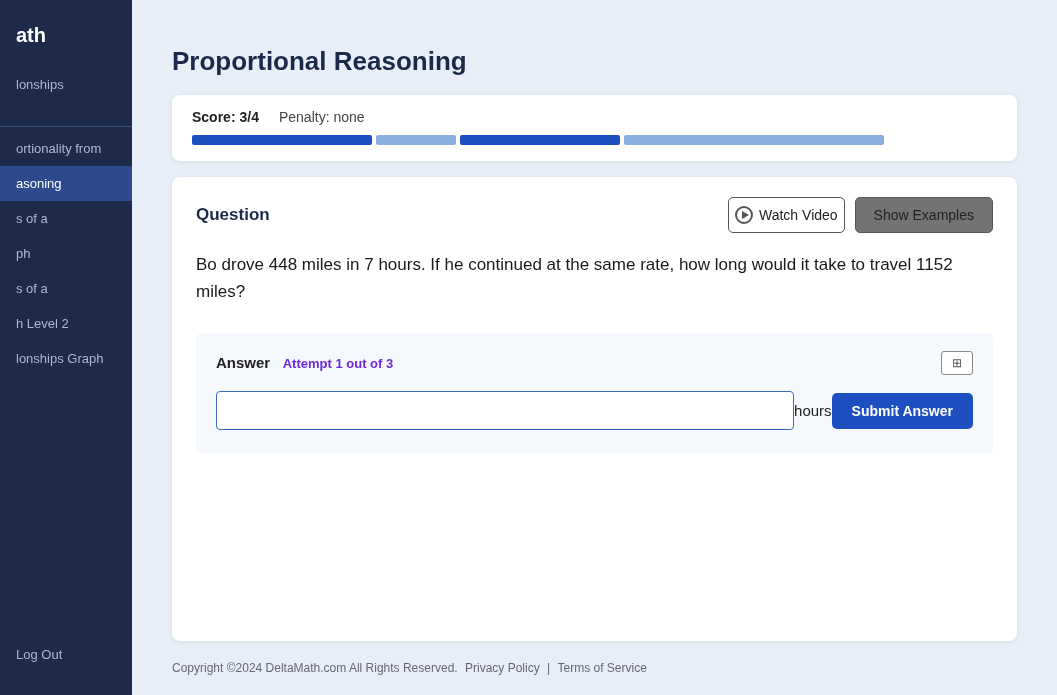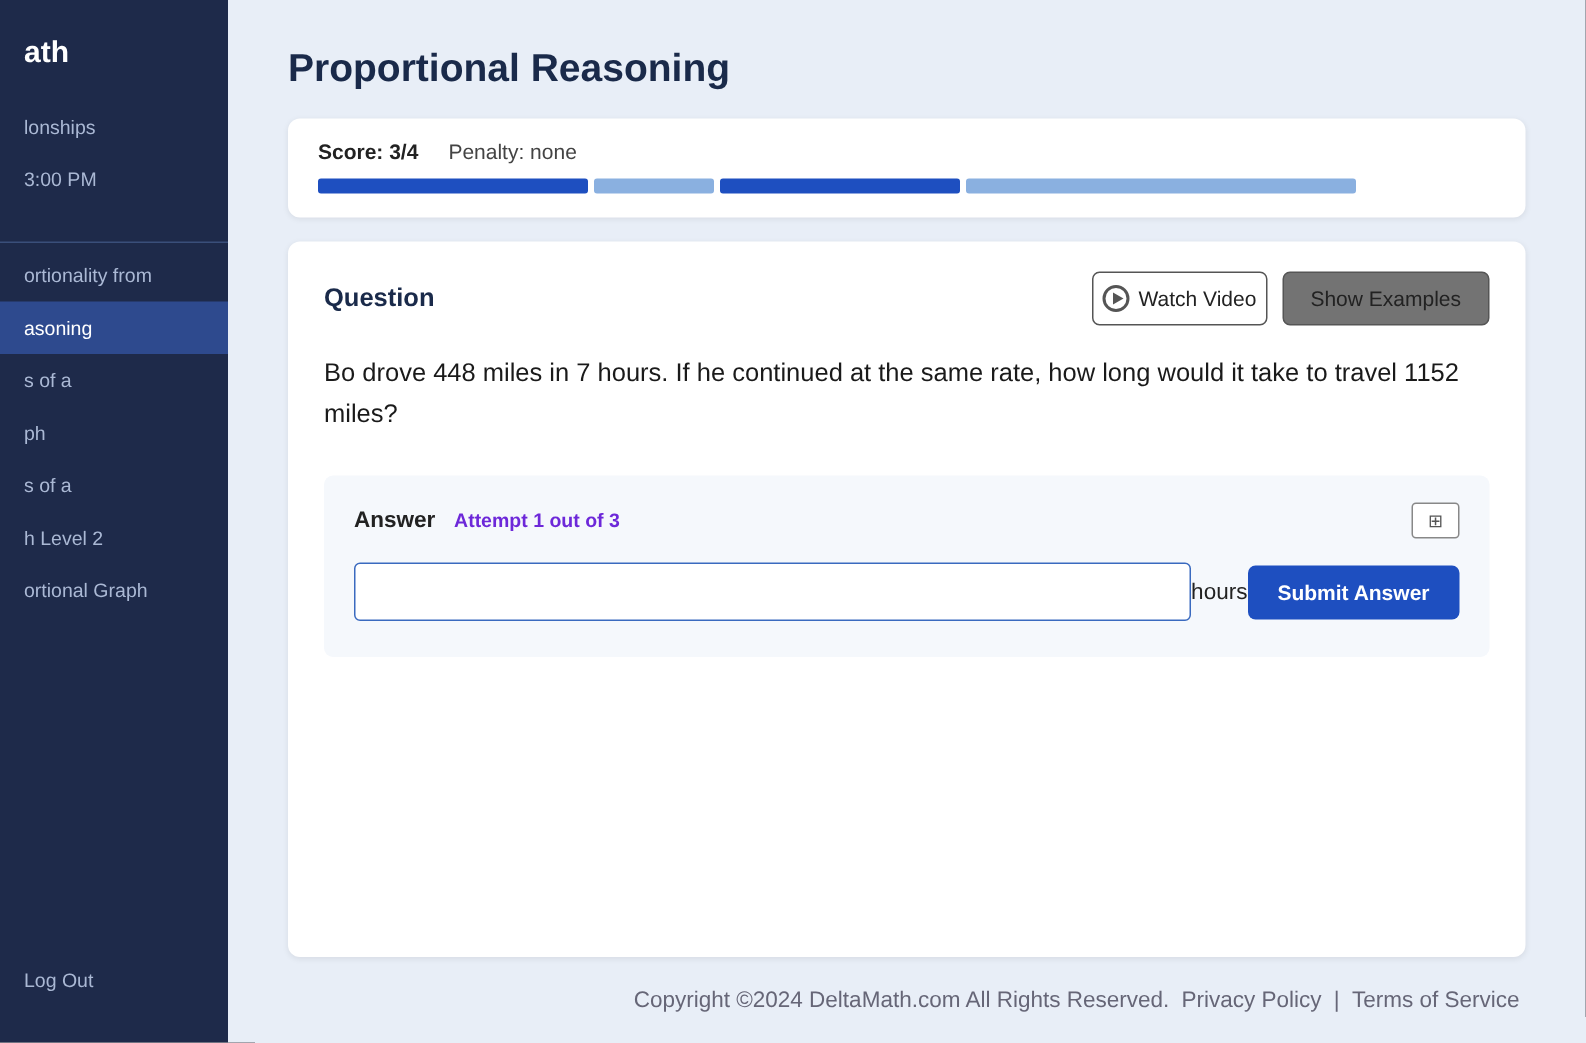--- a/index.html
+++ b/index.html
@@ -7,21 +7,21 @@
       font-family: Arial, sans-serif;
       background: #1a1a2e;
       display: flex;
       height: 695px;
       width: 1057px;
       overflow: hidden;
     }
 
     
     .sidebar {
-      width: 152px;
+      width: 132px;
       background: #1e2a4a;
       color: #ccd6f6;
       display: flex;
       flex-direction: column;
       padding: 16px 0;
       flex-shrink: 0;
     }
     .sidebar-title {
       color: #fff;
       font-size: 20px;
@@ -55,20 +55,21 @@
       padding: 30px 40px 20px 40px;
       display: flex;
       flex-direction: column;
     }
 
     .page-title {
       font-size: 26px;
       font-weight: bold;
       color: #1a2a4a;
       margin-bottom: 18px;
+      margin-top: 16px;
     }
 
     
     .score-card {
       background: #fff;
       border-radius: 8px;
       padding: 14px 20px 16px 20px;
       margin-bottom: 16px;
       box-shadow: 0 1px 4px rgba(0,0,0,0.08);
     }
@@ -209,23 +210,23 @@
       border: none;
       border-radius: 5px;
       font-size: 14px;
       font-weight: bold;
       cursor: pointer;
     }
 
     
     .footer {
       margin-top: 20px;
-      font-size: 15px;
+      font-size: 12px;
       color: #667;
-      text-align: right;
+      text-align: left;
     }
     .footer a {
       color: #667;
       text-decoration: none;
       margin: 0 4px;
     }
     .circle-play {
       width: 18px;
       height: 18px;
       border-radius: 50%;
@@ -244,29 +245,28 @@
       margin-left: 2px;
     }
   </style>
 </head>
 <body>
 
 <div class="sidebar">
   <div class="sidebar-title">ath</div>
 
   <div class="sidebar-item">lonships</div>
-  <div class="sidebar-item">3:00 PM</div>
   <div class="sidebar-item" style="border-bottom:1px solid #3a4f7a;margin:4px 0;"></div>
   <div class="sidebar-item">ortionality from</div>
   <div class="sidebar-item active">asoning</div>
   <div class="sidebar-item">s of a</div>
   <div class="sidebar-item">ph</div>
   <div class="sidebar-item">s of a</div>
   <div class="sidebar-item">h Level 2</div>
-  <div class="sidebar-item">ortional Graph</div>
+  <div class="sidebar-item">lonships Graph</div>
 
   <div class="sidebar-bottom">
     <a href="#">Log Out</a>
   </div>
 </div>
 
 <div class="main">
   <div class="page-title">Proportional Reasoning</div>
 
   <div class="score-card">

